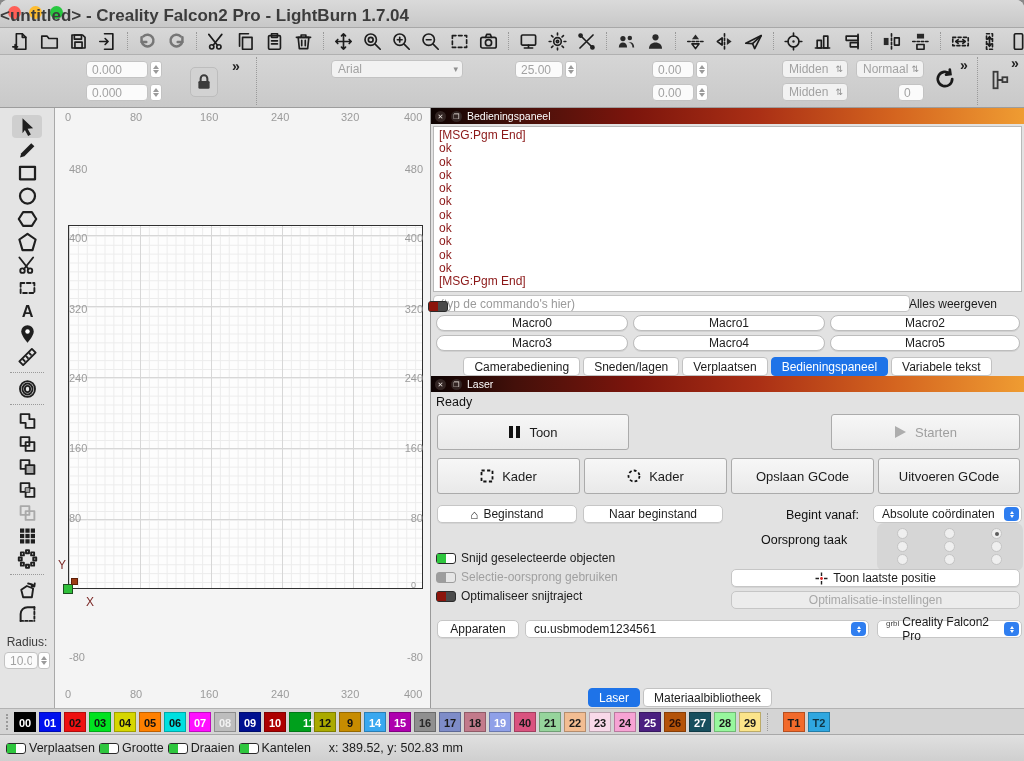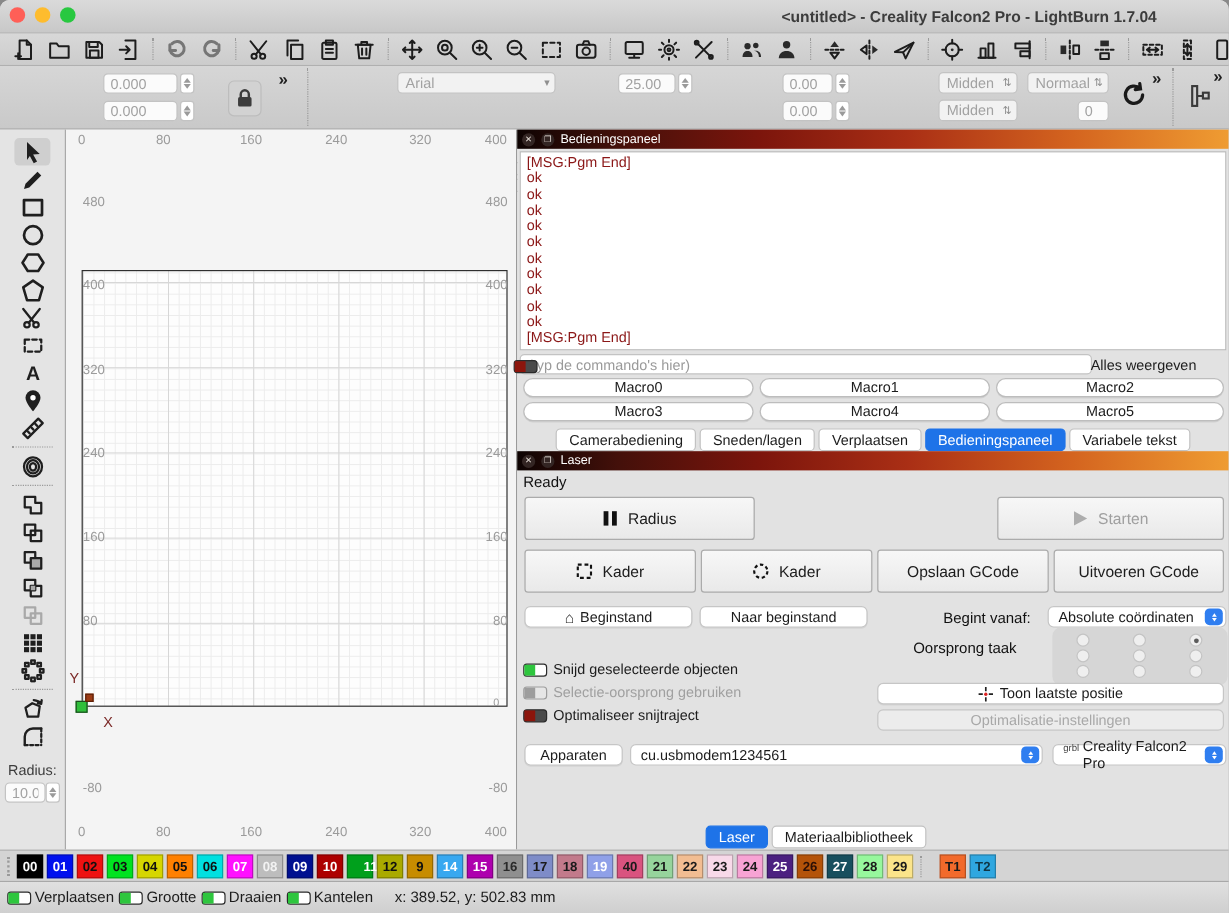--- a/index.html
+++ b/index.html
@@ -2,21 +2,21 @@
 <html><head>
 <meta charset="utf-8">
 <style>
   html,body{margin:0;padding:0;background:#888;}
   *{box-sizing:border-box;font-family:"Liberation Sans",sans-serif;}
   #app{position:relative;width:1024px;height:761px;background:#e9e9e9;overflow:hidden;border-radius:8px 8px 0 0;}
   .abs{position:absolute;}
   
   #titlebar{position:absolute;left:0;top:0;width:1024px;height:28px;background:linear-gradient(#dadada,#c8c8c8);border-bottom:1px solid #a8a8a8;}
   .tl{position:absolute;top:6px;width:13px;height:13px;border-radius:50%;}
-  #title-text{position:absolute;left:0;right:60px;top:6px;text-align:right;font-size:13px;font-weight:bold;color:#3c3c3c;}
+  #title-text{position:absolute;left:0;right:60px;top:6px;text-align:left;font-size:17px;font-weight:bold;color:#3c3c3c;}
   
   #toolbar-main{position:absolute;left:0;top:28px;width:1024px;height:27px;background:linear-gradient(#d8d8d8,#cccccc);border-bottom:1px solid #b0b0b0;display:flex;align-items:center;padding-left:6px;}
   .tgrp{display:flex;align-items:center;}
   .tsep{width:1px;height:18px;border-left:1px dotted #9a9a9a;margin:0 5px;}
   .ti{width:29px;height:24px;display:flex;align-items:center;justify-content:center;color:#1d1d1d;}
   .ti svg{width:19px;height:19px;stroke:#1d1d1d;fill:none;stroke-width:1.4;stroke-linecap:round;stroke-linejoin:round;}
   .ti svg .fl{fill:#2a2a2a;stroke:none;}
   .ti svg .gr{stroke:#767676;stroke-width:2.1;}
   #toolbar-sub{position:absolute;left:0;top:55px;width:1024px;height:53px;background:linear-gradient(#d6d6d6,#c9c9c9);border-bottom:1px solid #9d9d9d;font-size:12px;color:#8b8b8b;}
   .lbl{position:absolute;color:#8b8b8b;font-size:12px;white-space:nowrap;}
@@ -680,21 +680,21 @@
       <span class="pbtn">❐</span>
       <span>Laser</span>
     </div>
     <span class="abs" style="left:5px;top:287px;font-size:12.5px;color:#111;">Ready</span>
 
     <div class="bigbtn" style="left:6px;top:306px;width:192px;">
       <svg width="13" height="14" viewBox="0 0 13 14">
           <rect x="1" y="1" width="4" height="12" fill="#111"></rect>
           <rect x="8" y="1" width="4" height="12" fill="#111"></rect>
         </svg>
-      <span>Radius</span>
+      <span>Toon</span>
     </div>
     <div class="bigbtn dis" style="left:400px;top:306px;width:189px;">
       <svg width="13" height="14" viewBox="0 0 13 14">
           <path d="M1 1l11 6-11 6z" fill="#adadad"></path>
         </svg>
       <span>Starten</span>
     </div>
 
     <div class="bigbtn" style="left:6px;top:350px;width:143px;">
       <svg width="14" height="14" viewBox="0 0 14 14">

